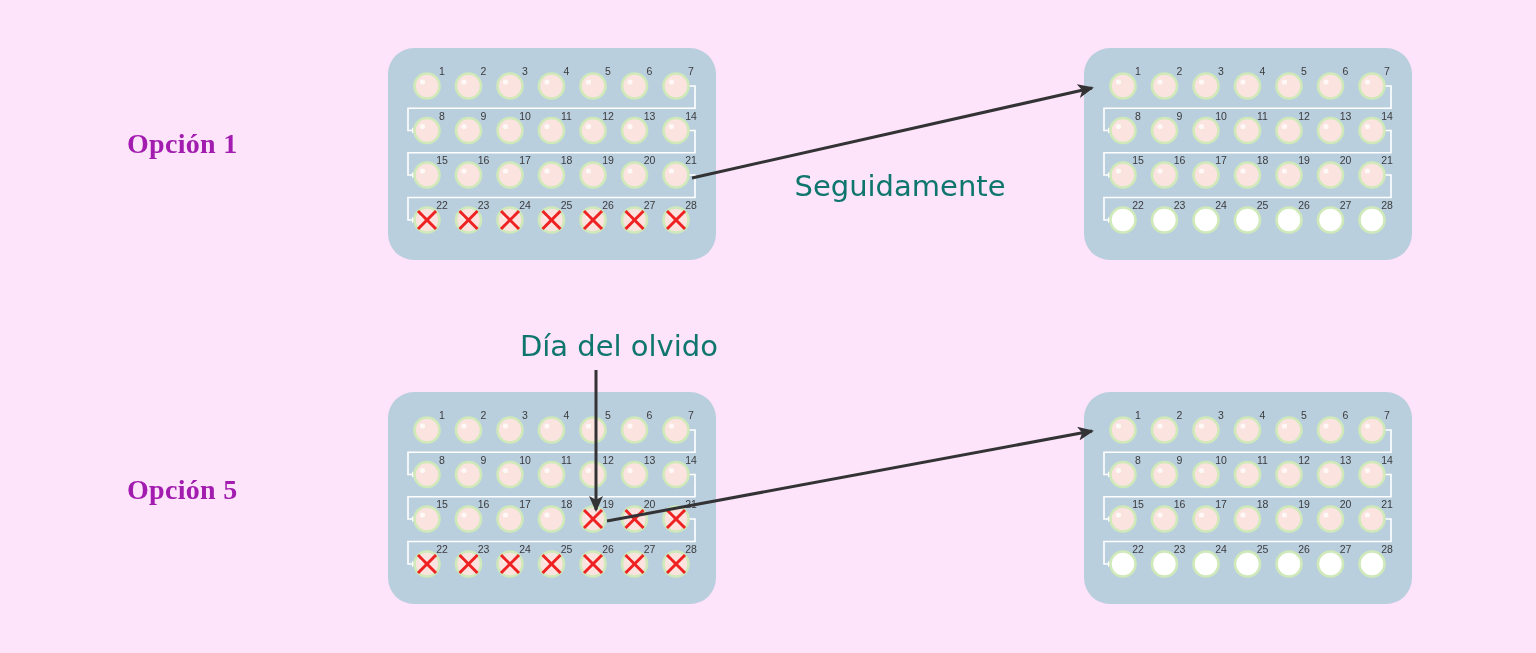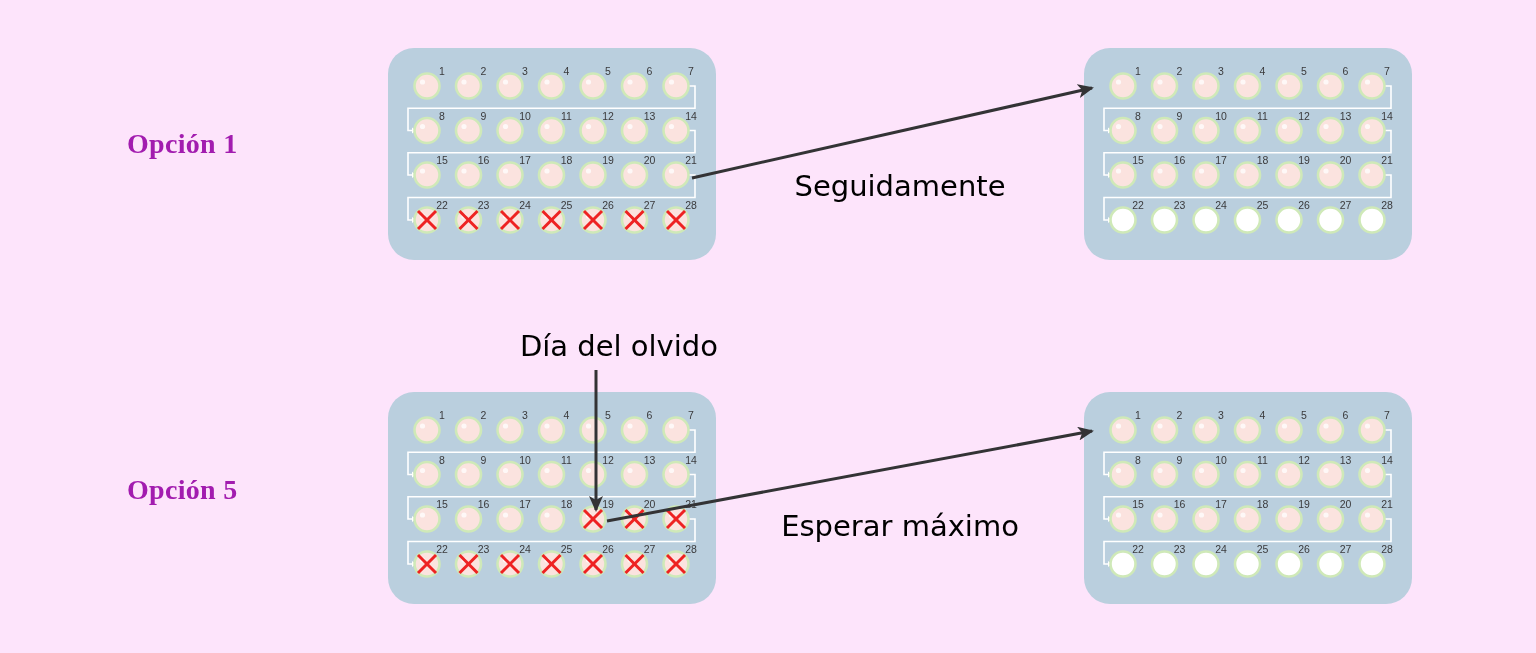--- a/index.html
+++ b/index.html
@@ -7,39 +7,38 @@
     width:1536px; height:653px; overflow:hidden;
     background:#fde4fb;
     font-family:"DejaVu Sans", sans-serif;
     position:relative;
   }
   .option-label {
     position:absolute; font-weight:bold; font-size:28px; color:#a21caf;
     font-family:Liberation Serif, serif; letter-spacing:0.3px;
   }
   .caption {
-    position:absolute; font-size:29px; color:#000000; text-align:center;
+    position:absolute; font-size:29px; color:#0f766e; text-align:center;
     font-family:"DejaVu Sans", sans-serif; line-height:40px;
   }
   .panel {
     position:absolute; width:328px; height:212px;
     background:#bacfde; border-radius:26px;
   }
   svg.overlay { position:absolute; left:0; top:0; }
 </style>
 </head>
 <body>
 
 <div class="option-label" style="left:127px; top:128px;">Opción 1</div>
 <div class="option-label" style="left:127px; top:474px;">Opción 5</div>
 
 <div class="caption" style="left:780px; top:166px; width:240px;">Seguidamente</div>
 <div class="caption" style="left:478px; top:326px; width:240px;text-align:right;">Día del olvido</div>
 <div class="caption" style="left:760px; top:506px; width:280px;">
-  <div>Esperar máximo</div>
 </div>
 
 <div class="panel" style="left:388px; top:48px;"></div>
 <div class="panel" style="left:1084px; top:48px;"></div>
 <div class="panel" style="left:388px; top:392px;"></div>
 <div class="panel" style="left:1084px; top:392px;"></div>
 
 <svg class="overlay" id="overlay" width="1536" height="653">
   <defs>
     <marker id="arrowhead" markerWidth="10" markerHeight="10" refX="8" refY="5" orient="auto" markerUnits="userSpaceOnUse">

